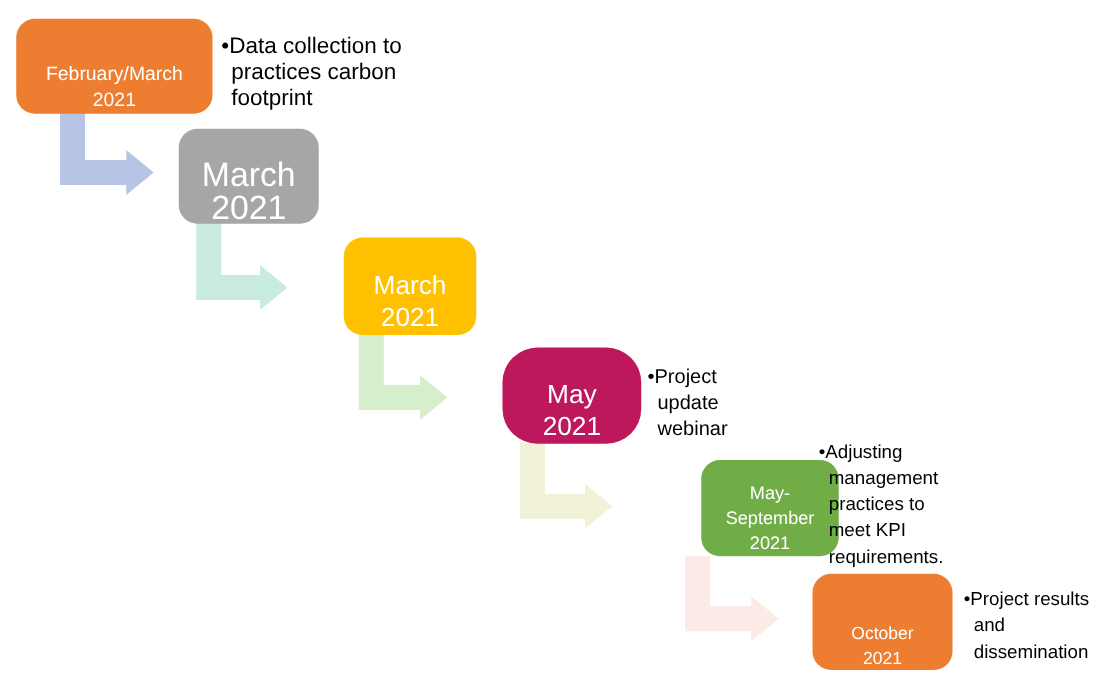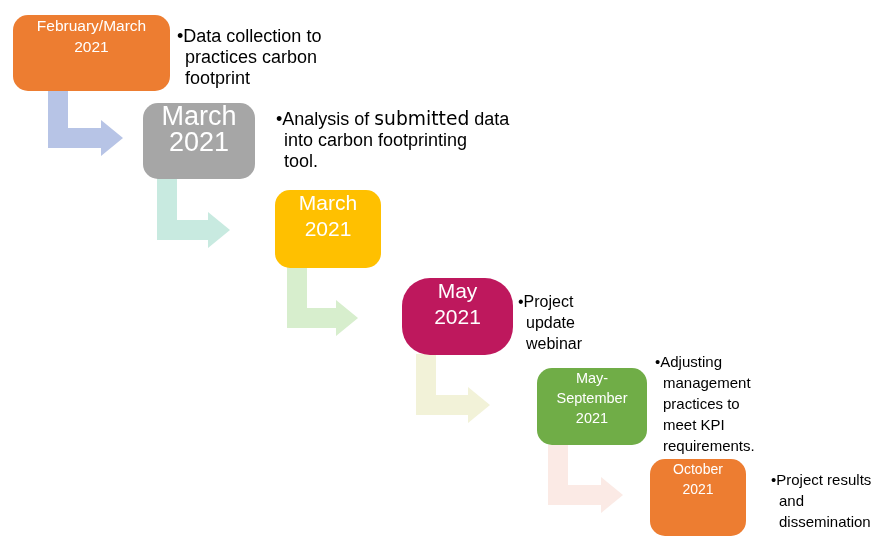--- a/index.html
+++ b/index.html
@@ -1,26 +1,26 @@
 <!DOCTYPE html>
 <html><head>
 <meta charset="utf-8">
 <style>
   html,body{margin:0;padding:0;background:#ffffff;}
   body{font-family:"Liberation Sans",sans-serif;color:#000;}
   .canvas{position:relative;width:888px;height:547px;background:#ffffff;overflow:hidden;}
   .arrows{position:absolute;left:0;top:0;}
-  .box{position:absolute;border-radius:15px;color:#ffffff;display:flex;align-items:flex-start;justify-content:center;}
+  .box{position:absolute;border-radius:15px;color:#ffffff;display:flex;align-items:flex-end;justify-content:center;}
   .box .label{white-space:pre;text-align:center;}
   .b1{left:13px;top:15px;width:157px;height:76px;font-size:15.5px;line-height:21px;}
   .b2{left:143px;top:103px;width:112px;height:76px;font-size:27px;line-height:26px;}
   .b3{left:275px;top:190px;width:106px;height:78px;font-size:21px;line-height:26px;}
   .b4{left:402px;top:278px;width:111px;height:77px;font-size:21px;line-height:26px;}
   .b5{left:537px;top:368px;width:110px;height:77px;font-size:14.5px;line-height:20px;}
-  .b6{left:650px;top:459px;width:96px;height:77px;font-size:14px;line-height:20px;}
+  .b6{left:650px;top:459px;width:112px;height:77px;font-size:14px;line-height:20px;}
   .note{position:absolute;padding-left:8px;text-indent:-8px;line-height:21px;}
   .note .txt{white-space:pre;}
   .n1{left:177px;top:26px;font-size:18px;}
   .n2{left:276px;top:108px;font-size:18px;}
   .n3{left:396px;top:196px;font-size:16px;}
   .n4{left:518px;top:291px;font-size:16px;}
   .n5{left:655px;top:351px;font-size:15px;}
   .n6{left:771px;top:469px;font-size:15px;}
   .alt{font-family:"DejaVu Sans",sans-serif;font-size:1.04em;}
 </style>
@@ -46,36 +46,33 @@
 2021</span>
     </div>
   <div class="box b3" style="background-color: rgb(255, 192, 0);">
       <span class="label">March
 2021</span>
     </div>
   <div class="box b4" style="background-color: #be185d; border-radius: 28px;">
       <span class="label">May
 2021</span>
     </div>
-  <div class="box b5" style="background-color: rgb(112, 173, 71);">
+  <div class="box b5" style="background-color: rgb(112, 173, 71); margin-left: 24px;">
       <span class="label">May-
 September
 2021</span>
     </div>
   <div class="box b6" style="background-color: rgb(237, 125, 49);">
       <span class="label">October
 2021</span>
     </div>
 
   <div class="note n1"><span class="marker">•</span><span class="txt">Data collection to
 practices carbon
 footprint</span></div>
-  <div class="note n2"><span class="marker">•</span><span class="txt">Analysis of </span><span class="txt alt">submitted</span><span class="txt"> data
-into carbon footprinting
-tool.</span></div>
   <div class="note n5"><span class="marker">•</span><span class="txt">Adjusting
 management
 practices to
 meet KPI
 requirements.</span></div>
   <div class="note n4"><span class="marker">•</span><span class="txt">Project
 update
 webinar</span></div>
   <div class="note n6"><span class="marker">•</span><span class="txt">Project results
 and

